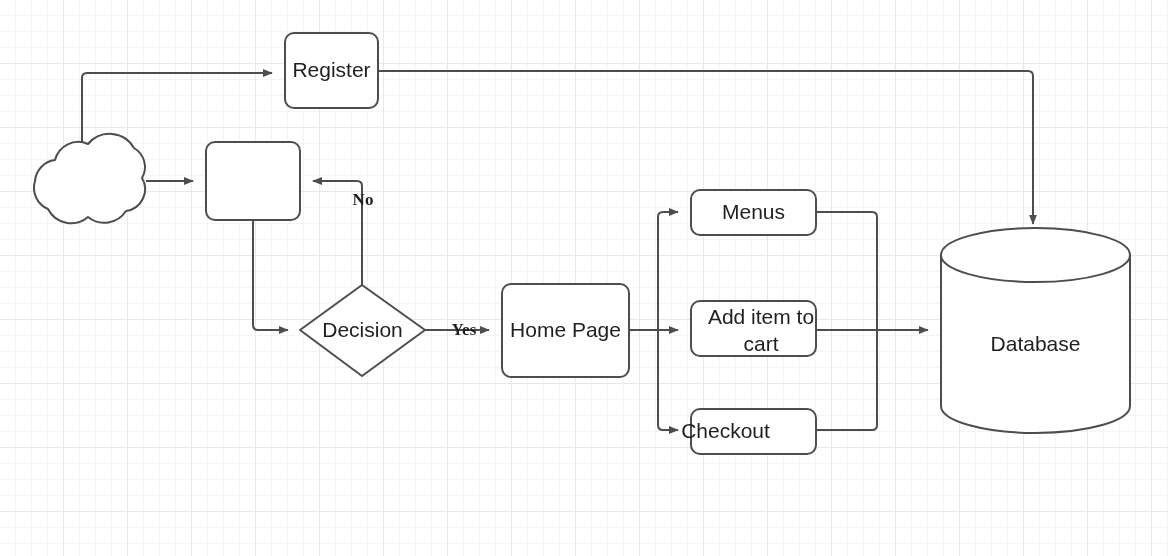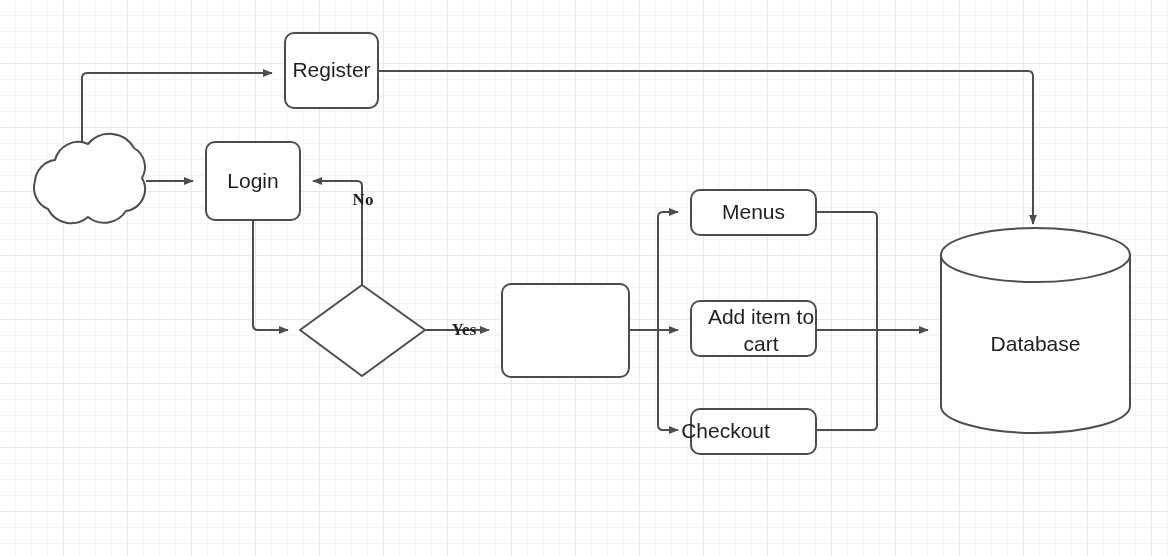--- a/index.html
+++ b/index.html
@@ -130,23 +130,24 @@
 
       <path d="M941,255 L941,406 a94.5,27 0 0 0 189,0 L1130,255 Z"></path>
 
       <ellipse cx="1035.5" cy="255" rx="94.5" ry="27"></ellipse>
     </g>
   </svg>
 
 
   <div class="node-label" style="left:285px; top:33px; width:93px; height:75px;">Register</div>
 
-  <div class="node-label" style="left:206px; top:142px; width:94px; height:78px;">Login</div>
 
+  <div class="node-label" style="left:300px; top:285px; width:125px; height:91px;">Decision</div>
 
+  <div class="node-label" style="left:502px; top:284px; width:127px; height:93px;">Home Page</div>
 
   <div class="node-label" style="left:691px; top:190px; width:125px; height:45px;">Menus</div>
 
   <div class="node-label" style="left:691px; top:303px; width:140px; height:55px;text-align:center;">Add item to
 cart</div>
 
   <div class="node-label" style="left:655px; top:409px; width:141px; height:45px;">Checkout</div>
 
   <div class="node-label" style="left:941px; top:255px; width:189px; height:178px;text-align:right;">Database</div>
 

